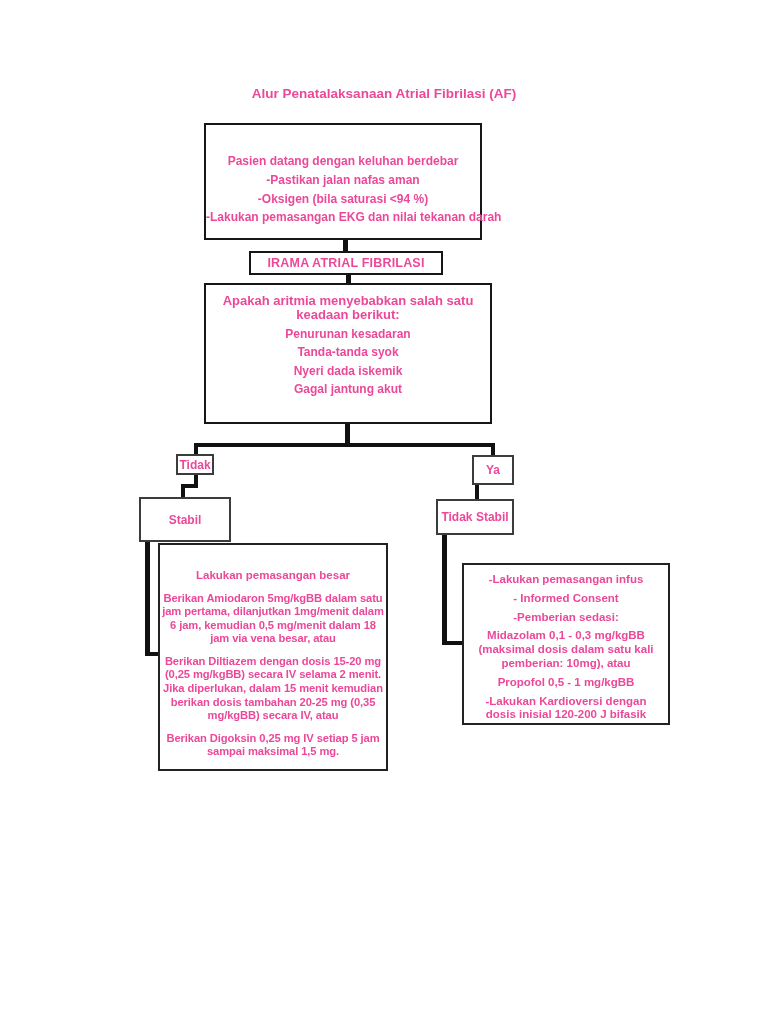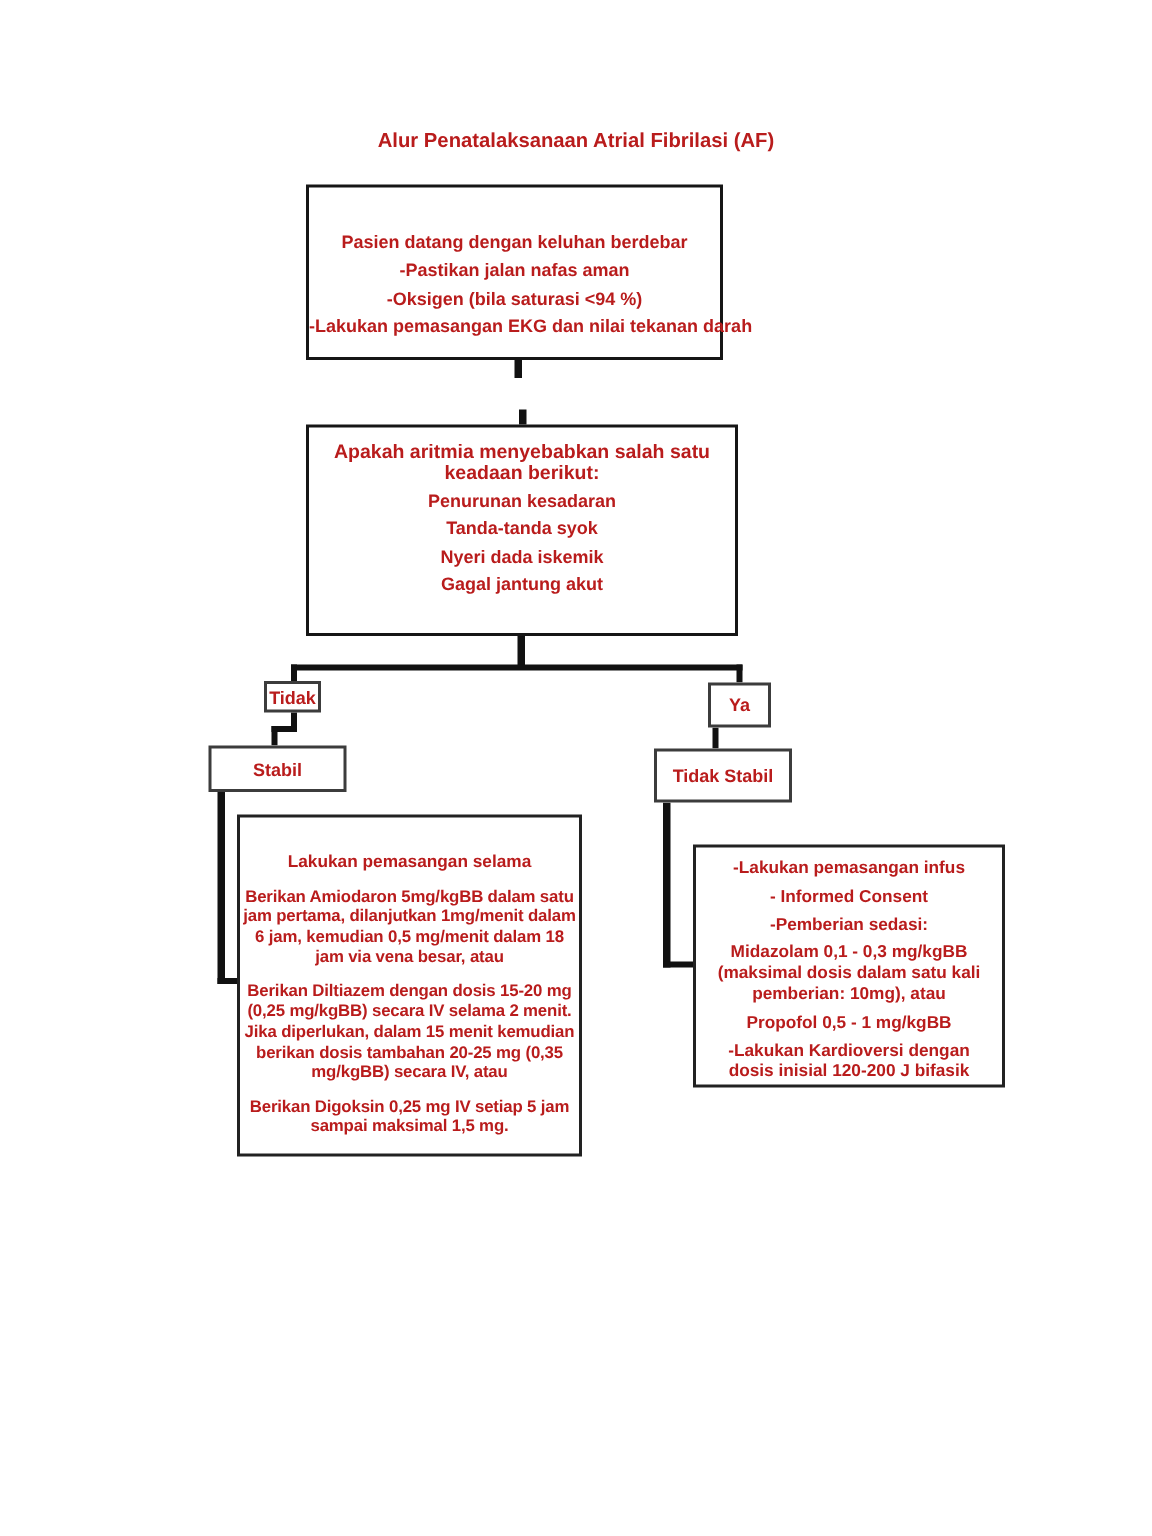--- a/index.html
+++ b/index.html
@@ -1,18 +1,18 @@
 <!DOCTYPE html>
 <html><head>
 <meta charset="utf-8">
 <style>
   html,body { margin:0; padding:0; background:#fff; }
   .page {
     position:relative; width:768px; height:1024px; background:#ffffff;
-    font-family:"Liberation Sans", sans-serif; color:#b91c1c; overflow:hidden;
+    font-family:"Liberation Sans", sans-serif; color:#ec4899; overflow:hidden;
   }
   .title {
     position:absolute; top:86px; left:0; width:768px; margin:0;
     text-align:center; font-size:13.5px; line-height:16px; font-weight:700;
   }
   .box { position:absolute; background:#fff; box-sizing:border-box; text-align:center; }
   .b-intake { left:204px; top:123px; width:278px; height:117px; border:2px solid #161616; padding-top:27px; }
   .b-intake p { margin:0; font-size:12px; font-weight:600; line-height:18.8px; white-space:nowrap; }
   .b-rhythm {
     left:249px; top:251px; width:194px; height:24px; border:2px solid #161616;
@@ -21,22 +21,22 @@
   }
   .b-decision { left:204px; top:283px; width:288px; height:141px; border:2px solid #161616; padding-top:9px; }
   .b-decision .q { margin:0 4px 4px; font-size:13px; font-weight:600; line-height:13.5px; }
   .b-decision .cond { margin:0; font-size:12px; font-weight:600; line-height:18.4px; white-space:nowrap; }
   .small {
     border:2px solid #3c3c3c; display:flex; align-items:center; justify-content:center;
     font-size:12px; font-weight:600; white-space:nowrap;
   }
   .b-no      { left:176px; top:454px; width:38px; height:21px; }
   .b-yes     { left:472px; top:455px; width:42px; height:30px; }
-  .b-stable  { left:139px; top:497px; width:92px; height:31px; }
-  .b-unstable{ left:436px; top:499px; width:92px; height:36px;justify-content:center; }
+  .b-stable  { left:139px; top:497px; width:92px; height:45px; }
+  .b-unstable{ left:436px; top:499px; width:78px; height:36px;justify-content:center; }
   .rx-left { left:158px; top:543px; width:230px; height:228px; border:2px solid #222; padding:24px 2px 0; }
   .rx-left .hd { margin:0 0 9px; font-size:11.5px; font-weight:600; line-height:13.5px; }
   .rx-left p.para { margin:0 0 9px; font-size:11.2px; font-weight:600; line-height:13.6px; letter-spacing:-0.1px; }
   .rx-right { left:462px; top:563px; width:208px; height:162px; border:2px solid #222; padding:8px 6px 0; }
   .rx-right p { margin:0 0 5px; font-size:11.5px; font-weight:600; line-height:13.8px; }
   b.atau { font-weight:800; }
   .conn { position:absolute; background:#111; }
 </style>
 </head>
 <body>
@@ -60,20 +60,23 @@
   <div class="conn" style="left:442px;top:535px;width:5px;height:110px;"></div>
   <div class="conn" style="left:442px;top:641px;width:21px;height:4px;"></div>
 
   <div class="box b-intake">
     <p>Pasien datang dengan keluhan berdebar</p>
     <p>-Pastikan jalan nafas aman</p>
     <p>-Oksigen (bila saturasi &lt;94 %)</p>
     <p>-Lakukan pemasangan EKG dan nilai tekanan darah</p>
   </div>
 
+  <div class="box b-rhythm">
+    <span>IRAMA ATRIAL FIBRILASI</span>
+  </div>
 
   <div class="box b-decision">
     <p class="q">Apakah aritmia menyebabkan salah satu keadaan berikut:</p>
     <p class="cond">Penurunan kesadaran</p>
     <p class="cond">Tanda-tanda syok</p>
     <p class="cond">Nyeri dada iskemik</p>
     <p class="cond">Gagal jantung akut</p>
   </div>
 
   <div class="box small b-no">
@@ -83,21 +86,21 @@
     <span>Ya</span>
   </div>
   <div class="box small b-stable">
     <span>Stabil</span>
   </div>
   <div class="box small b-unstable">
     <span>Tidak Stabil</span>
   </div>
 
   <div class="box rx-left">
-    <p class="hd">Lakukan pemasangan selama</p>
+    <p class="hd">Lakukan pemasangan besar</p>
     <p class="para"><span>Berikan Amiodaron 5mg/kgBB dalam satu jam pertama, dilanjutkan 1mg/menit dalam 6 jam, kemudian 0,5 mg/menit dalam 18 jam via vena besar, </span><b class="atau">atau</b></p>
     <p class="para"><span>Berikan Diltiazem dengan dosis 15-20 mg (0,25 mg/kgBB) secara IV selama 2 menit. Jika diperlukan, dalam 15 menit kemudian berikan dosis tambahan 20-25 mg (0,35 mg/kgBB) secara IV, </span><b class="atau">atau</b></p>
     <p class="para"><span>Berikan Digoksin 0,25 mg IV setiap 5 jam sampai maksimal 1,5 mg.</span><b class="atau"></b></p>
   </div>
 
   <div class="box rx-right">
     <p><span>-Lakukan pemasangan infus</span><b class="atau"></b></p>
     <p><span>- Informed Consent</span><b class="atau"></b></p>
     <p><span>-Pemberian sedasi:</span><b class="atau"></b></p>
     <p><span>Midazolam 0,1 - 0,3 mg/kgBB (maksimal dosis dalam satu kali pemberian: 10mg), </span><b class="atau">atau</b></p>

